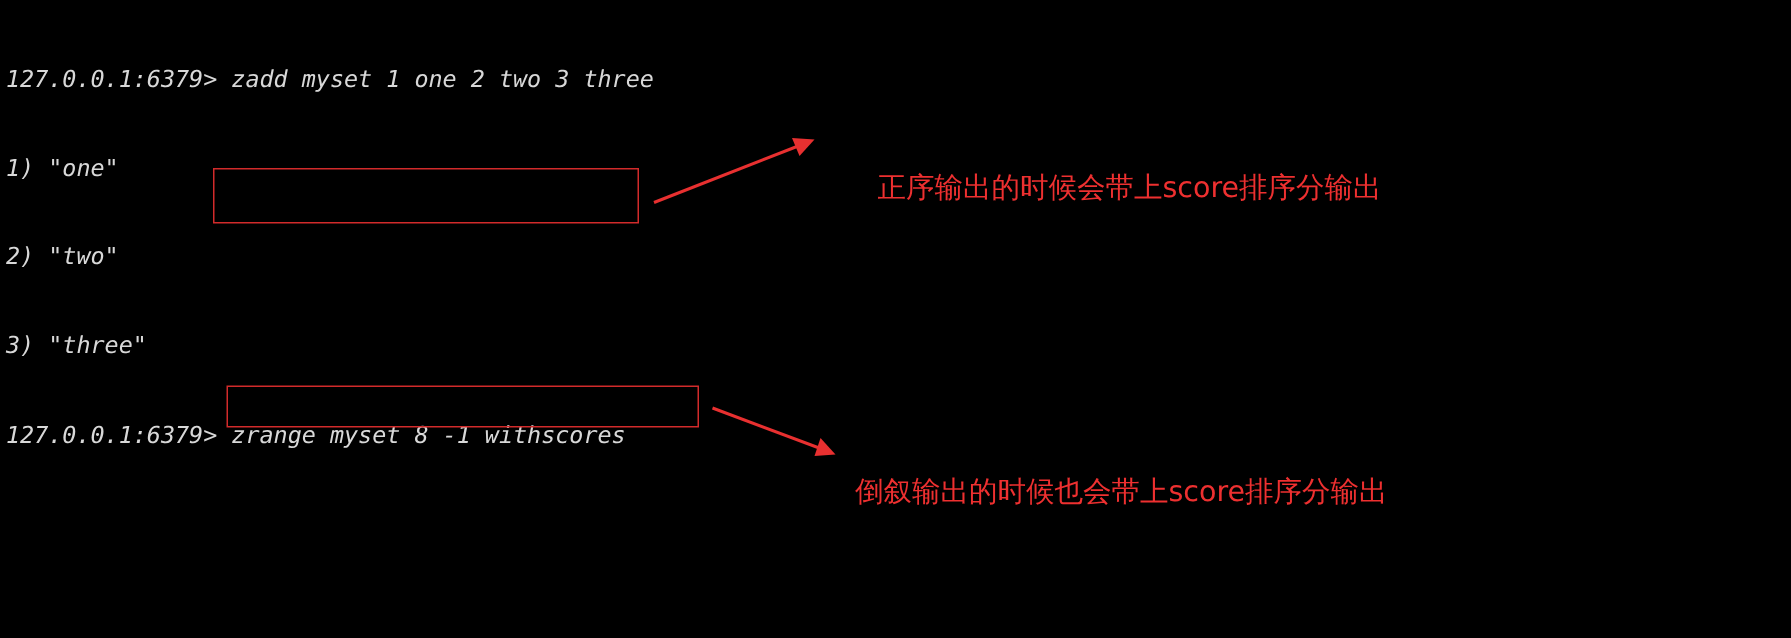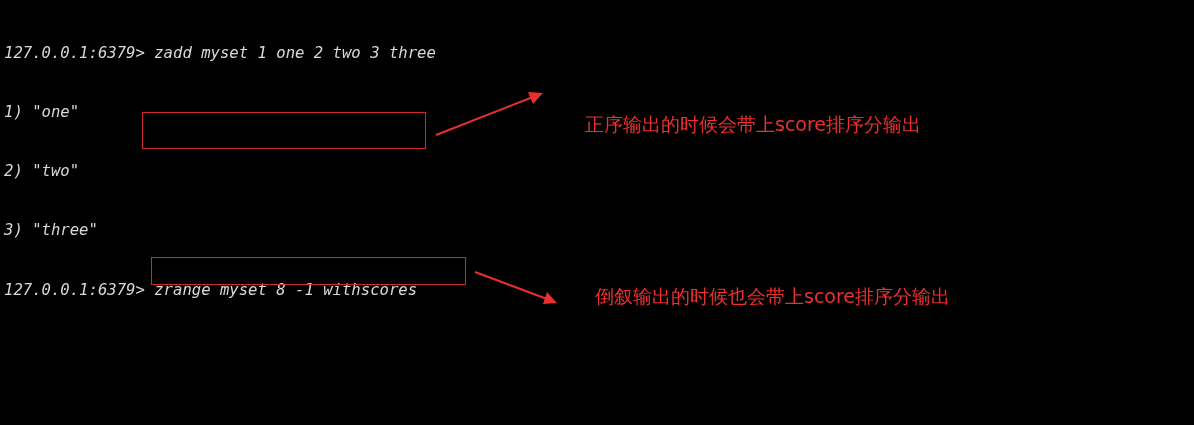--- a/index.html
+++ b/index.html
@@ -66,13 +66,13 @@
     <line x1="436" y1="135" x2="533" y2="97" stroke="#e83030" stroke-width="2"></line>
     <polygon points="543,93 528,92 533,104" fill="#e83030"></polygon>
   </g>
   <g>
     <line x1="475" y1="272" x2="547" y2="299" stroke="#e83030" stroke-width="2"></line>
     <polygon points="557,303 547,292 543,304" fill="#e83030"></polygon>
   </g>
 </svg>
 
 <div class="note" style="left:585px; top:72px;margin-top:40px;">正序输出的时候会带上score排序分输出</div>
-<div class="note" style="left:570px; top:284px;margin-left:25px;">倒叙输出的时候也会带上score排序分输出</div>
+<div class="note" style="left:570px; top:315px;">倒叙输出的时候也会带上score排序分输出</div>
 
 </body></html>

